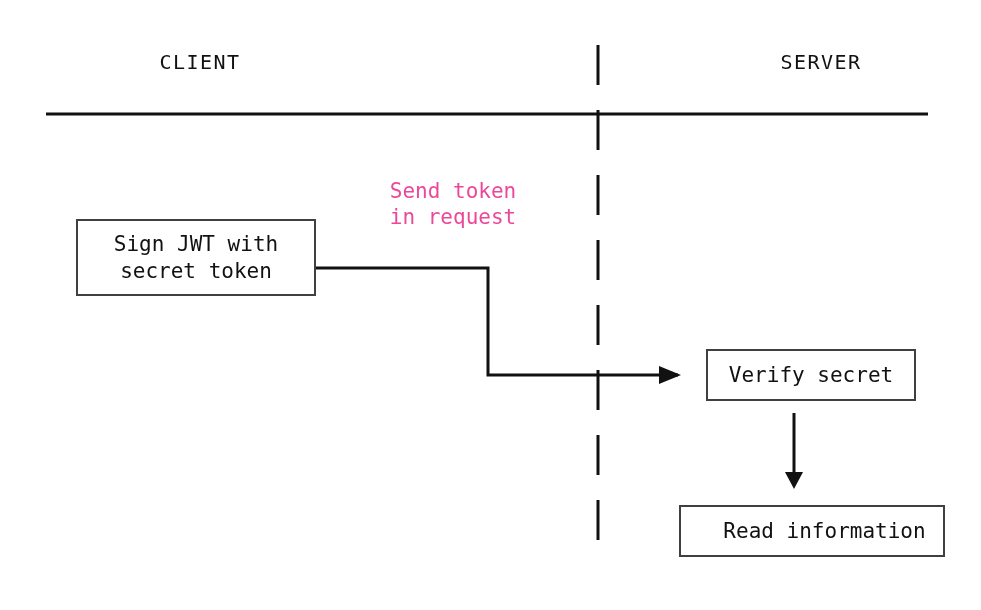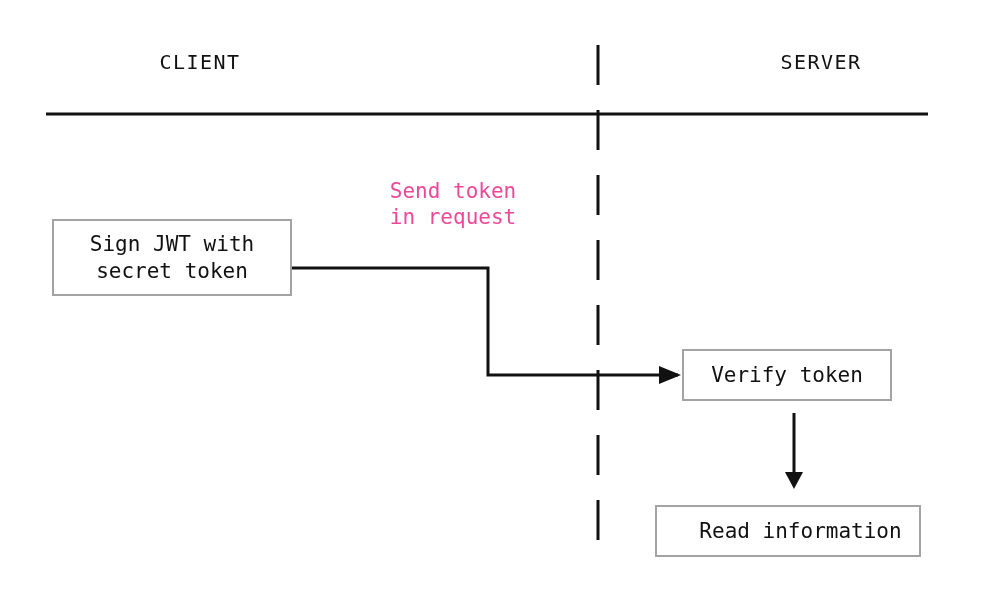--- a/index.html
+++ b/index.html
@@ -37,25 +37,26 @@
     letter-spacing: 1.5px;
     color: #111111;
     white-space: nowrap;
     text-align: center;
     transform: translateX(-50%);
   }
   .node-box {
     position: absolute;
     box-sizing: border-box;
     background: #ffffff;
-    border: 2px solid #a3a3a3;
+    border: 2px solid #404040;
     display: flex;
     align-items: center;
     justify-content: center;
     text-align: center;
+    margin-left: 24px;
   }
   .node-label {
     font-family: "DejaVu Sans Mono", "Liberation Mono", monospace;
     font-size: 21px;
     line-height: 27px;
     color: #111111;
     white-space: pre;
     letter-spacing: 0px;
   }
   .edge-label {
@@ -98,21 +99,21 @@
   <div class="lane-header" id="header-client">CLIENT</div>
 
   <div class="lane-header" id="header-server">SERVER</div>
 
   <div class="node-box" id="box-sign-jwt">
     <span class="node-label">Sign JWT with
 secret token</span>
   </div>
 
   <div class="node-box" id="box-verify-token">
-    <span class="node-label">Verify token</span>
+    <span class="node-label">Verify secret</span>
   </div>
 
   <div class="node-box" id="box-read-information">
     <span class="node-label">Read information</span>
   </div>
 
   <div class="edge-label" id="label-send-token">Send token
 in request</div>
 
 </div>

